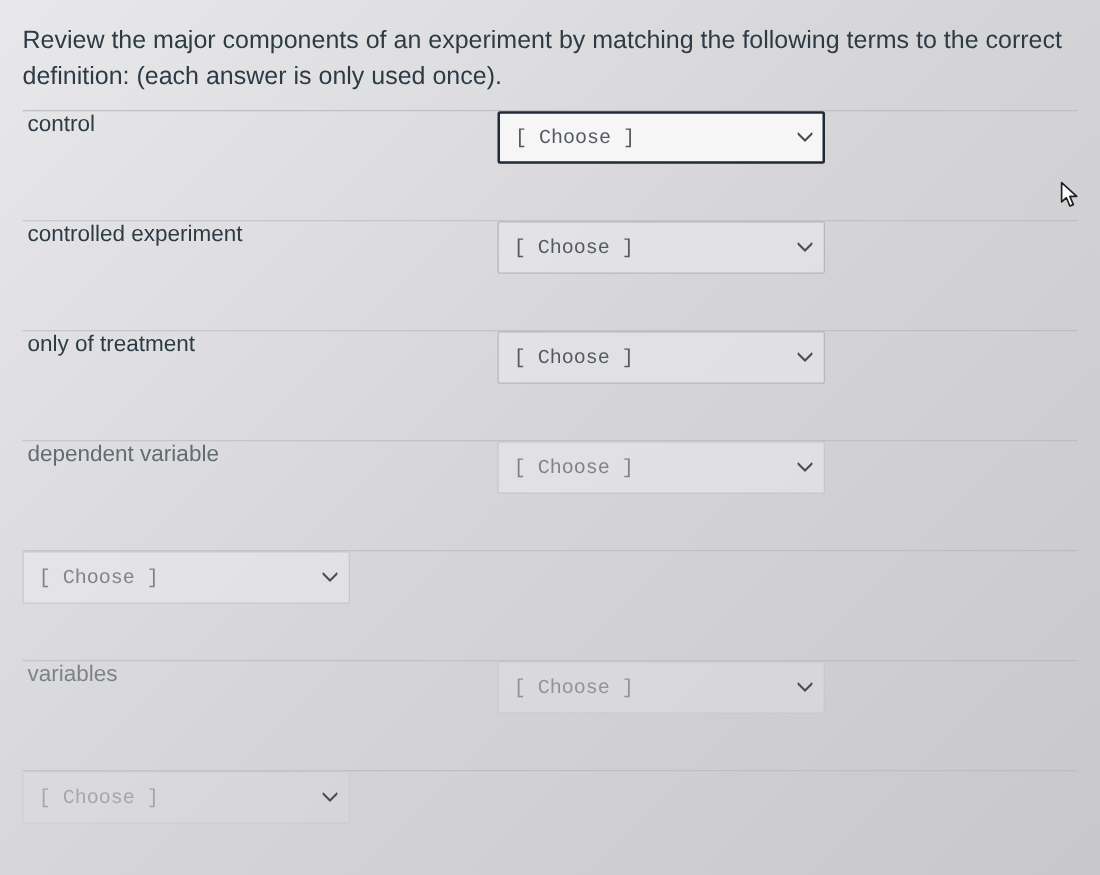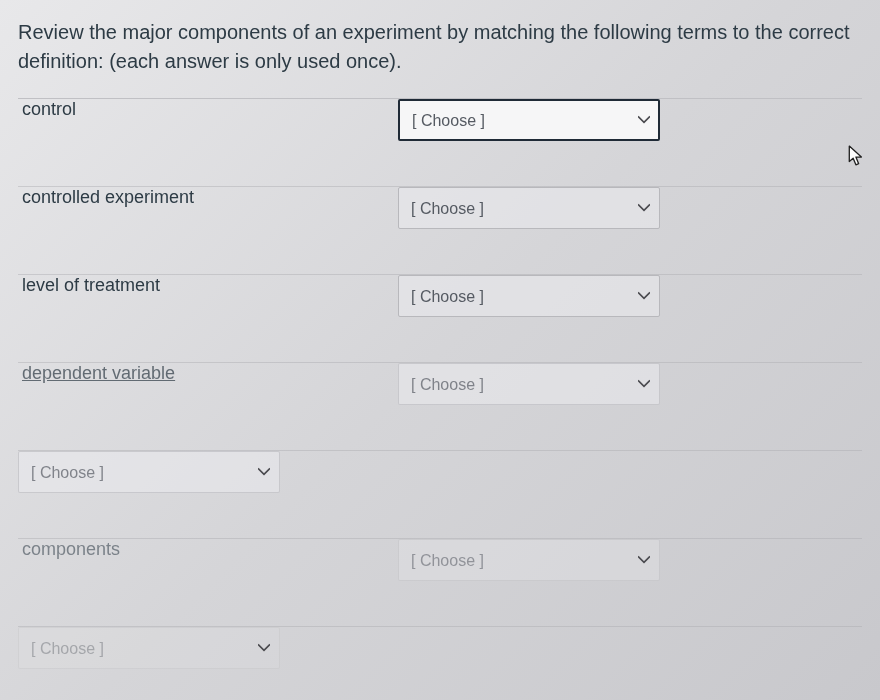--- a/index.html
+++ b/index.html
@@ -14,21 +14,21 @@
       font-family: "Segoe UI", "Helvetica Neue", Arial, sans-serif;
       color: #2d3b45;
       padding: 18px 18px 0 18px;
       position: relative;
       overflow: hidden;
     }
     .instructions {
       font-size: 20px;
       line-height: 1.45;
       color: #2d3b45;
-      margin-bottom: 22px;
+      margin-bottom: 12px;
     }
     .divider {
       border: none;
       border-top: 1px solid #c0c0c4;
       margin: 0;
     }
     .row {
       display: flex;
       align-items: flex-start;
       height: 88px;
@@ -53,20 +53,21 @@
       border: 1px solid #b8b8bc;
       background: rgba(235,235,238,0.55);
       color: #555a62;
       font-size: 16px;
       padding: 0 28px 0 12px;
       appearance: none;
       -webkit-appearance: none;
       -moz-appearance: none;
       cursor: pointer;
       border-radius: 2px;
+      font-family: Liberation Mono, monospace;
     }
     .select-box.focused {
       border: 2px solid #1f2a36;
       background: #f6f6f7;
     }
     .chev {
       position: absolute;
       right: 10px;
       top: 50%;
       transform: translateY(-50%);
@@ -81,21 +82,21 @@
     .cursor {
       position: absolute;
       top: 145px;
       right: 14px;
       color: #1a1a1a;
     }
     .cursor svg {
       width: 18px;
       height: 22px;
     }
-    .faded .term { color: rgba(45,59,69,0.7); text-decoration: underline; }
+    .faded .term { color: rgba(45,59,69,0.7); }
     .faded .select-box { color: rgba(85,90,98,0.7); border-color: rgba(184,184,188,0.6); }
     .fainter .term { color: rgba(45,59,69,0.55); }
     .fainter .select-box { color: rgba(85,90,98,0.55); border-color: rgba(184,184,188,0.45); background: rgba(235,235,238,0.3);}
     .faintest .term { color: rgba(45,59,69,0.4); }
     .faintest .select-box { color: rgba(85,90,98,0.4); border-color: rgba(184,184,188,0.3); background: rgba(235,235,238,0.15);}
   </style>
 </head>
 <body>
 
 <div class="instructions">Review the major components of an experiment by matching the following terms to the correct definition: (each answer is only used once).</div>
@@ -124,21 +125,21 @@
     </select>
     <span class="chev">
       <svg viewBox="0 0 10 6">
           <path d="M0 0 L5 5 L10 0" fill="none" stroke="currentColor" stroke-width="1.4"></path>
         </svg>
     </span>
   </div>
 </div>
 
 <div class="row">
-  <div class="term">level of treatment</div>
+  <div class="term">only of treatment</div>
   <div class="select-wrap">
     <select class="select-box">
       <option>[ Choose ]</option>
     </select>
     <span class="chev">
       <svg viewBox="0 0 10 6">
           <path d="M0 0 L5 5 L10 0" fill="none" stroke="currentColor" stroke-width="1.4"></path>
         </svg>
     </span>
   </div>
@@ -165,21 +166,21 @@
     </select>
     <span class="chev">
       <svg viewBox="0 0 10 6">
           <path d="M0 0 L5 5 L10 0" fill="none" stroke="currentColor" stroke-width="1.4"></path>
         </svg>
     </span>
   </div>
 </div>
 
 <div class="row fainter">
-  <div class="term">components</div>
+  <div class="term">variables</div>
   <div class="select-wrap">
     <select class="select-box">
       <option>[ Choose ]</option>
     </select>
     <span class="chev">
       <svg viewBox="0 0 10 6">
           <path d="M0 0 L5 5 L10 0" fill="none" stroke="currentColor" stroke-width="1.4"></path>
         </svg>
     </span>
   </div>

